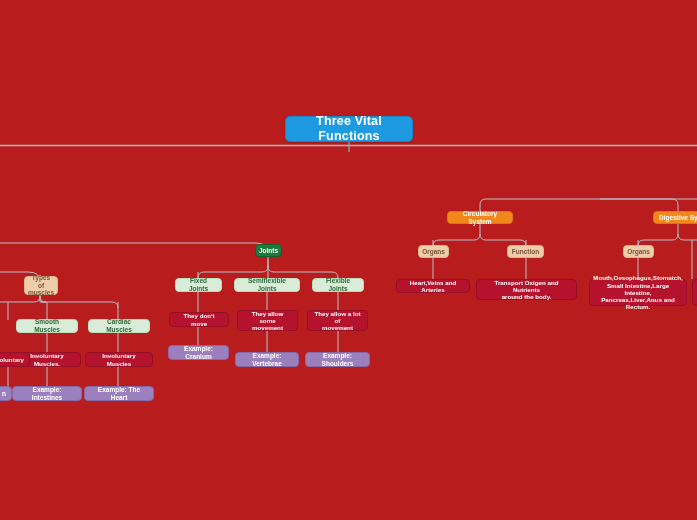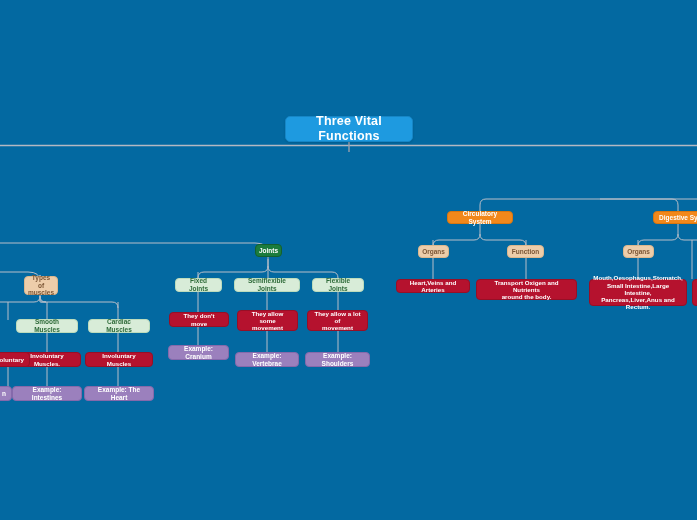--- a/index.html
+++ b/index.html
@@ -6,21 +6,21 @@
   html, body {
     margin: 0; padding: 0;
     width: 697px; height: 520px;
     overflow: hidden;
     background: #f0f3fd;
     font-family: "Liberation Sans", sans-serif;
   }
   #canvas {
     position: relative;
     width: 697px; height: 520px;
-    background: #0369a1;
+    background: #b91c1c;
   }
   #edges {
     position: absolute; left: 0; top: 0;
     width: 697px; height: 520px;
     pointer-events: none;
   }
   .node {
     position: absolute;
     border-radius: 4px;
     text-align: center;

